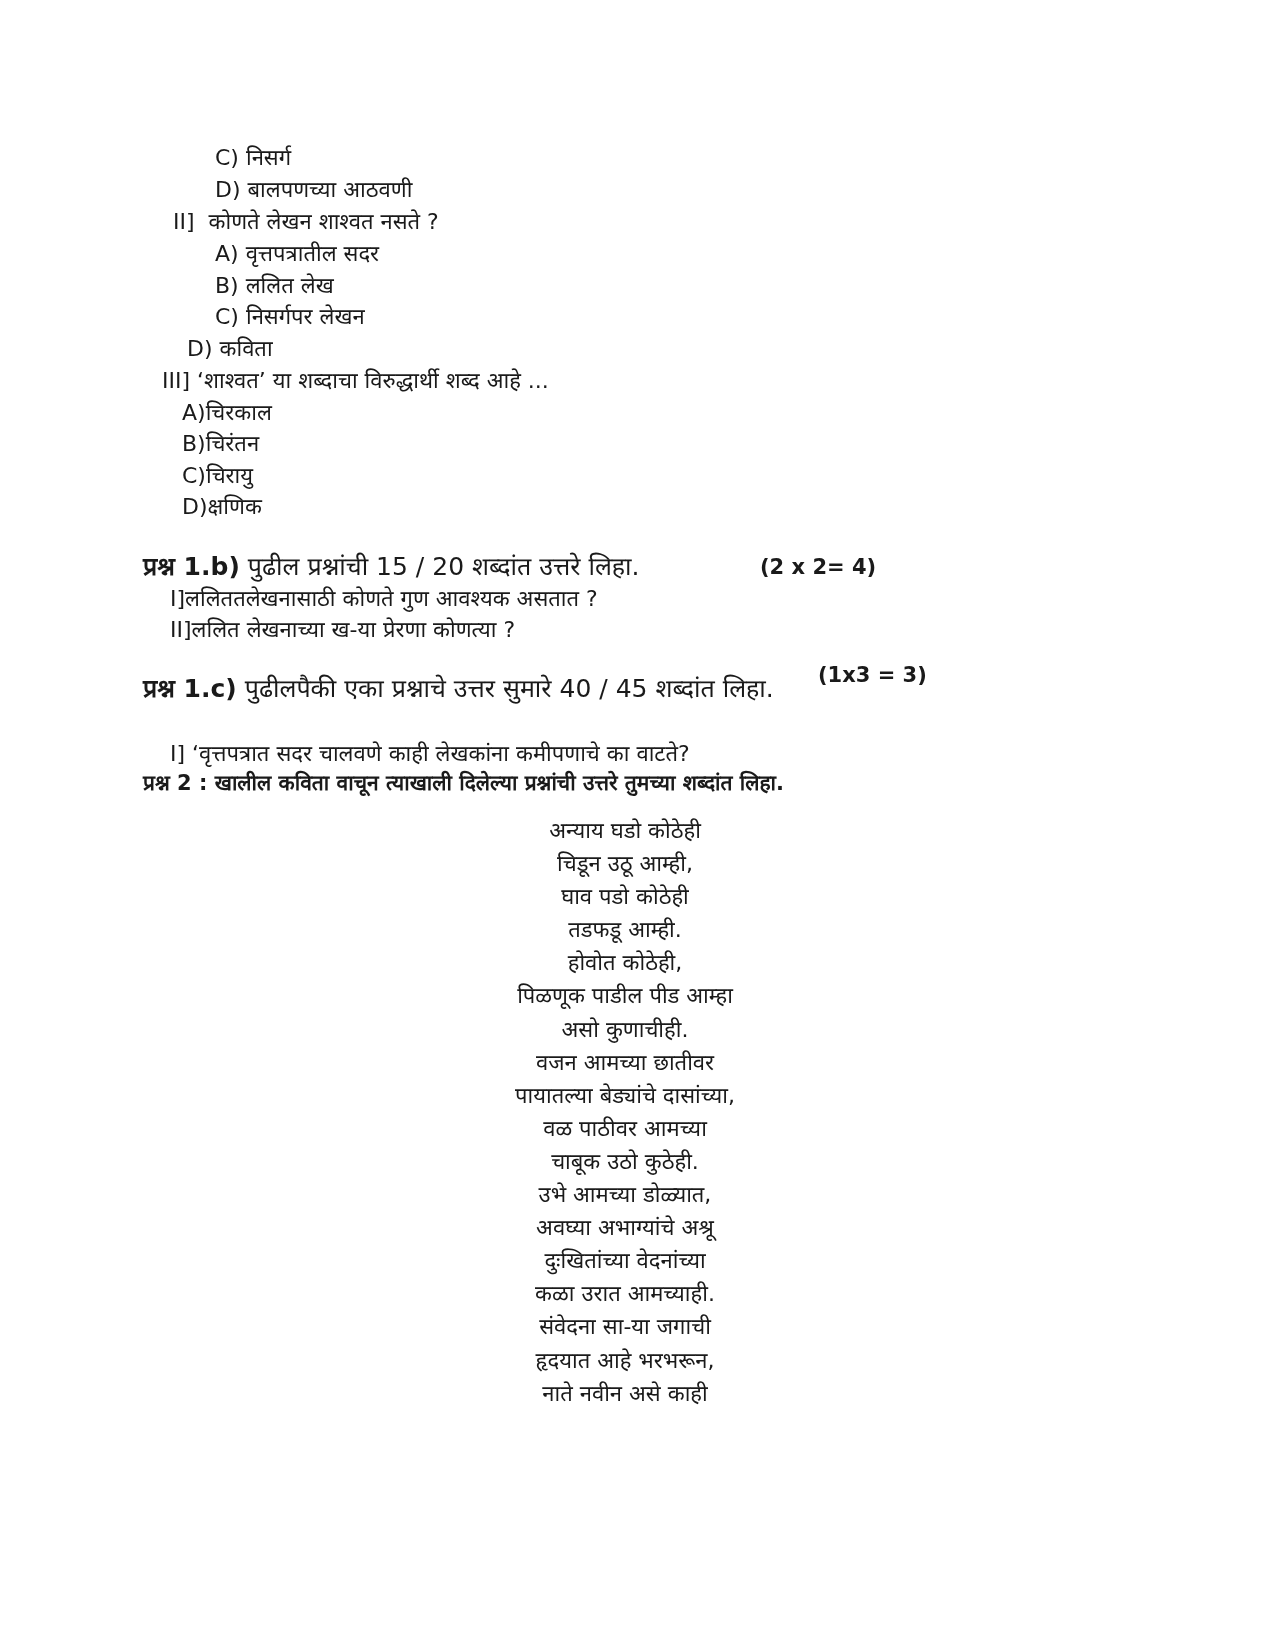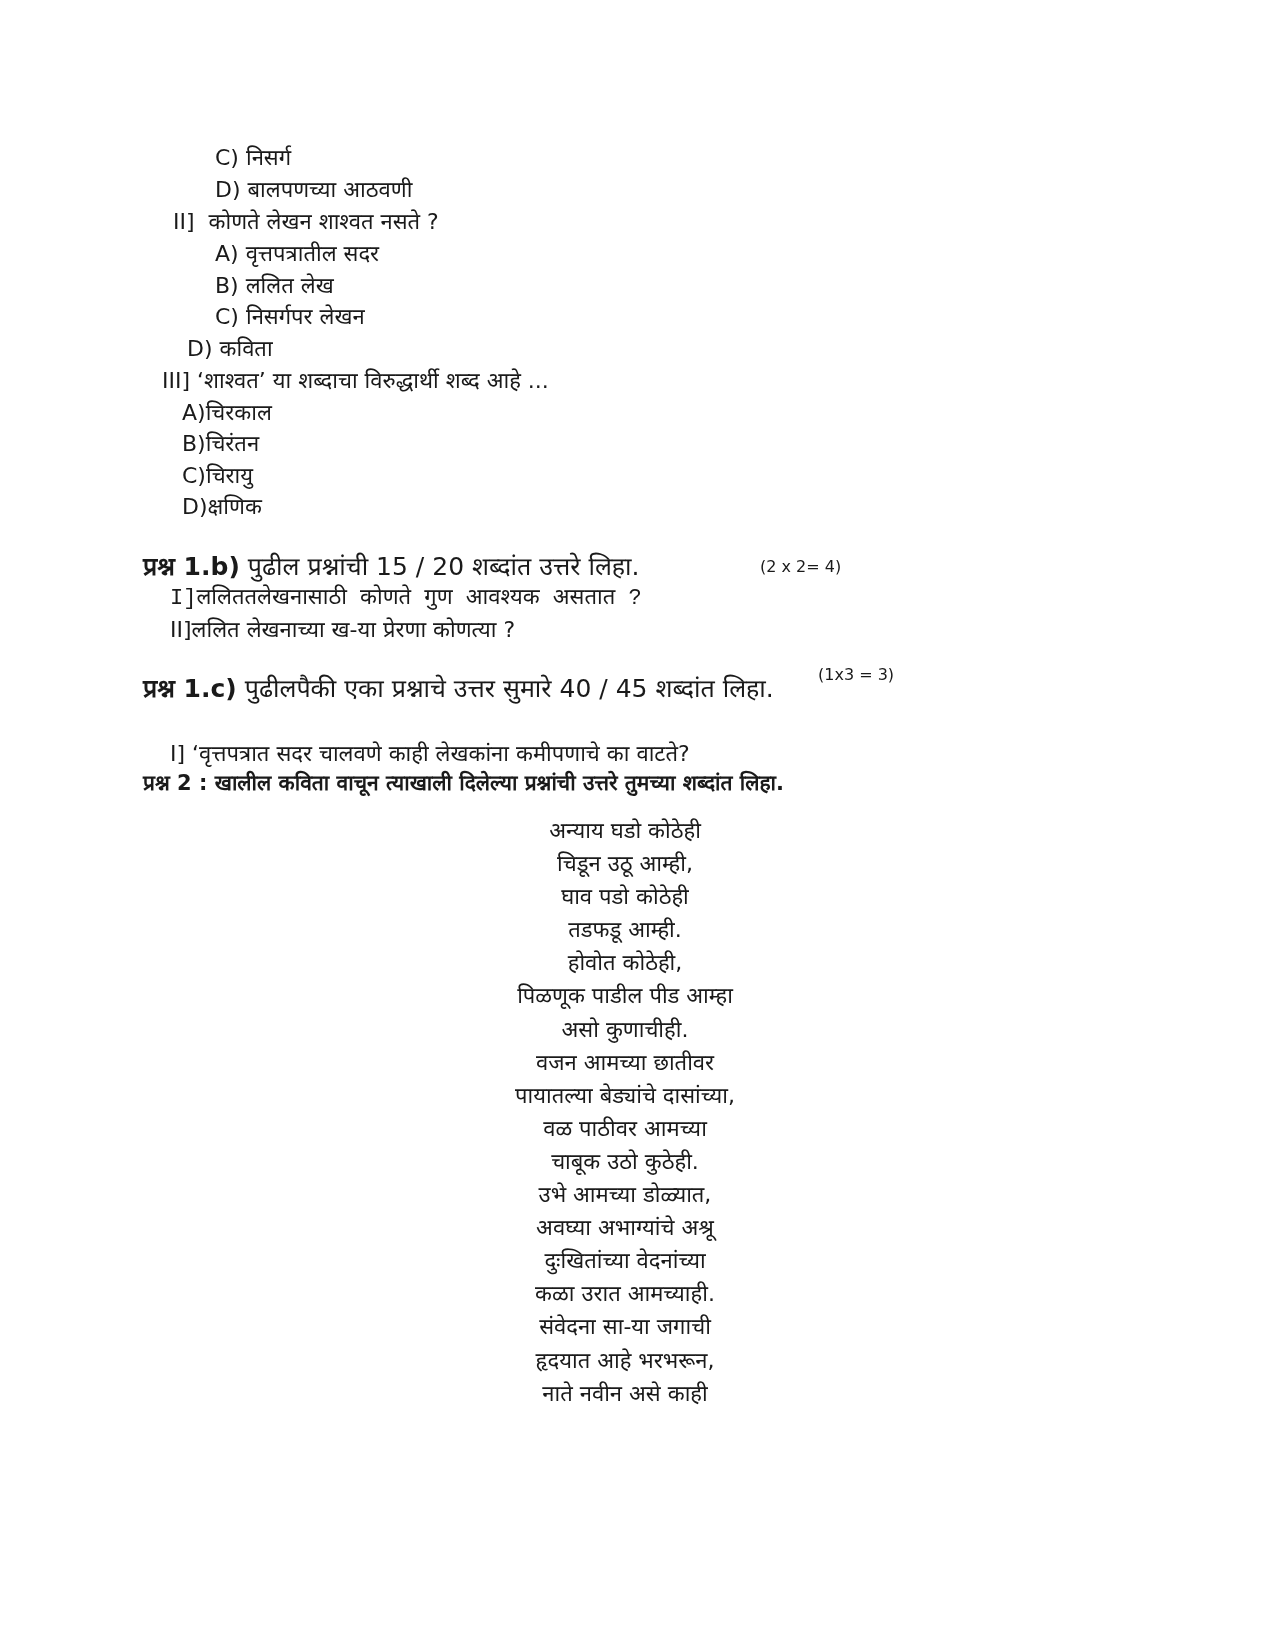--- a/index.html
+++ b/index.html
@@ -7,21 +7,21 @@
       width: 1275px; height: 1651px; position: relative; overflow: hidden;
       font-family: "DejaVu Sans", "Liberation Sans", sans-serif;
       color: #1a1a1a;
     }
     .line {
       position: absolute; white-space: nowrap;
       font-size: 22px; line-height: 30px;
     }
     .q-head { font-size: 25px; }
     .bold { font-weight: bold; }
-    .marks { position: absolute; white-space: nowrap; font-size: 16px; line-height: 30px; }
+    .marks { position: absolute; white-space: nowrap; font-size: 21px; line-height: 30px; font-weight: bold; }
     .poem {
       position: absolute; left: 420px; width: 410px; top: 814px;
       text-align: center; font-size: 22px;
     }
     .poem .pl { height: 33.1px; line-height: 33px; white-space: nowrap; }
   </style>
 </head>
 <body>
 
 <div class="line" style="left:215px; top:143px;">
@@ -69,21 +69,21 @@
 </div>
 <div class="line" style="left:182px; top:492px;">
   <span>D)</span><span>क्षणिक</span>
 </div>
 
 <div class="line q-head" style="left:143px; top:552px;">
   <span class="bold">प्रश्न 1.b)</span>
   <span>पुढील प्रश्नांची 15 / 20 शब्दांत उत्तरे लिहा.</span>
 </div>
 <div class="marks" style="left:760px; top:552px;">(2 x 2= 4)</div>
-<div class="line" style="left:170px; top:584px;font-family:Liberation Mono, monospace;">
+<div class="line" style="left:170px; top:584px;">
   <span>I]</span><span>ललिततलेखनासाठी कोणते गुण आवश्यक असतात ?</span>
 </div>
 <div class="line" style="left:170px; top:615px;">
   <span>II]</span><span>ललित लेखनाच्या ख-या प्रेरणा कोणत्या ?</span>
 </div>
 
 <div class="line q-head" style="left:143px; top:674px;">
   <span class="bold">प्रश्न 1.c)</span>
   <span>पुढीलपैकी एका प्रश्नाचे उत्तर सुमारे 40 / 45 शब्दांत लिहा.</span>
 </div>

